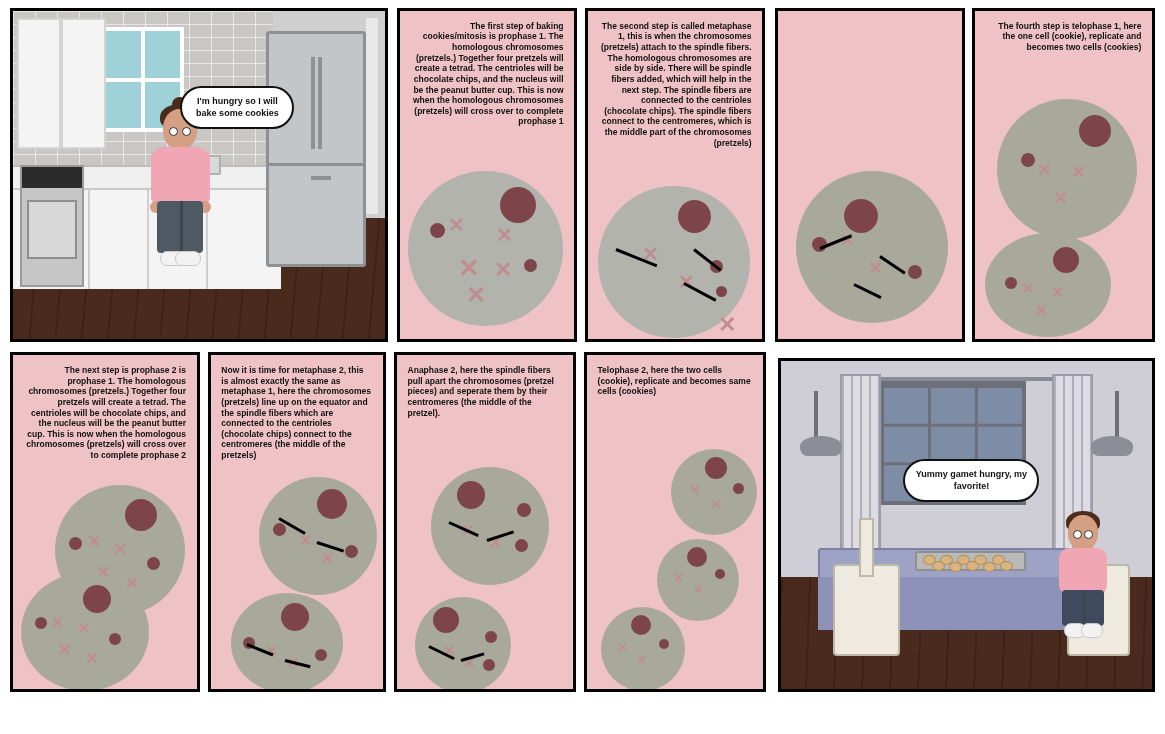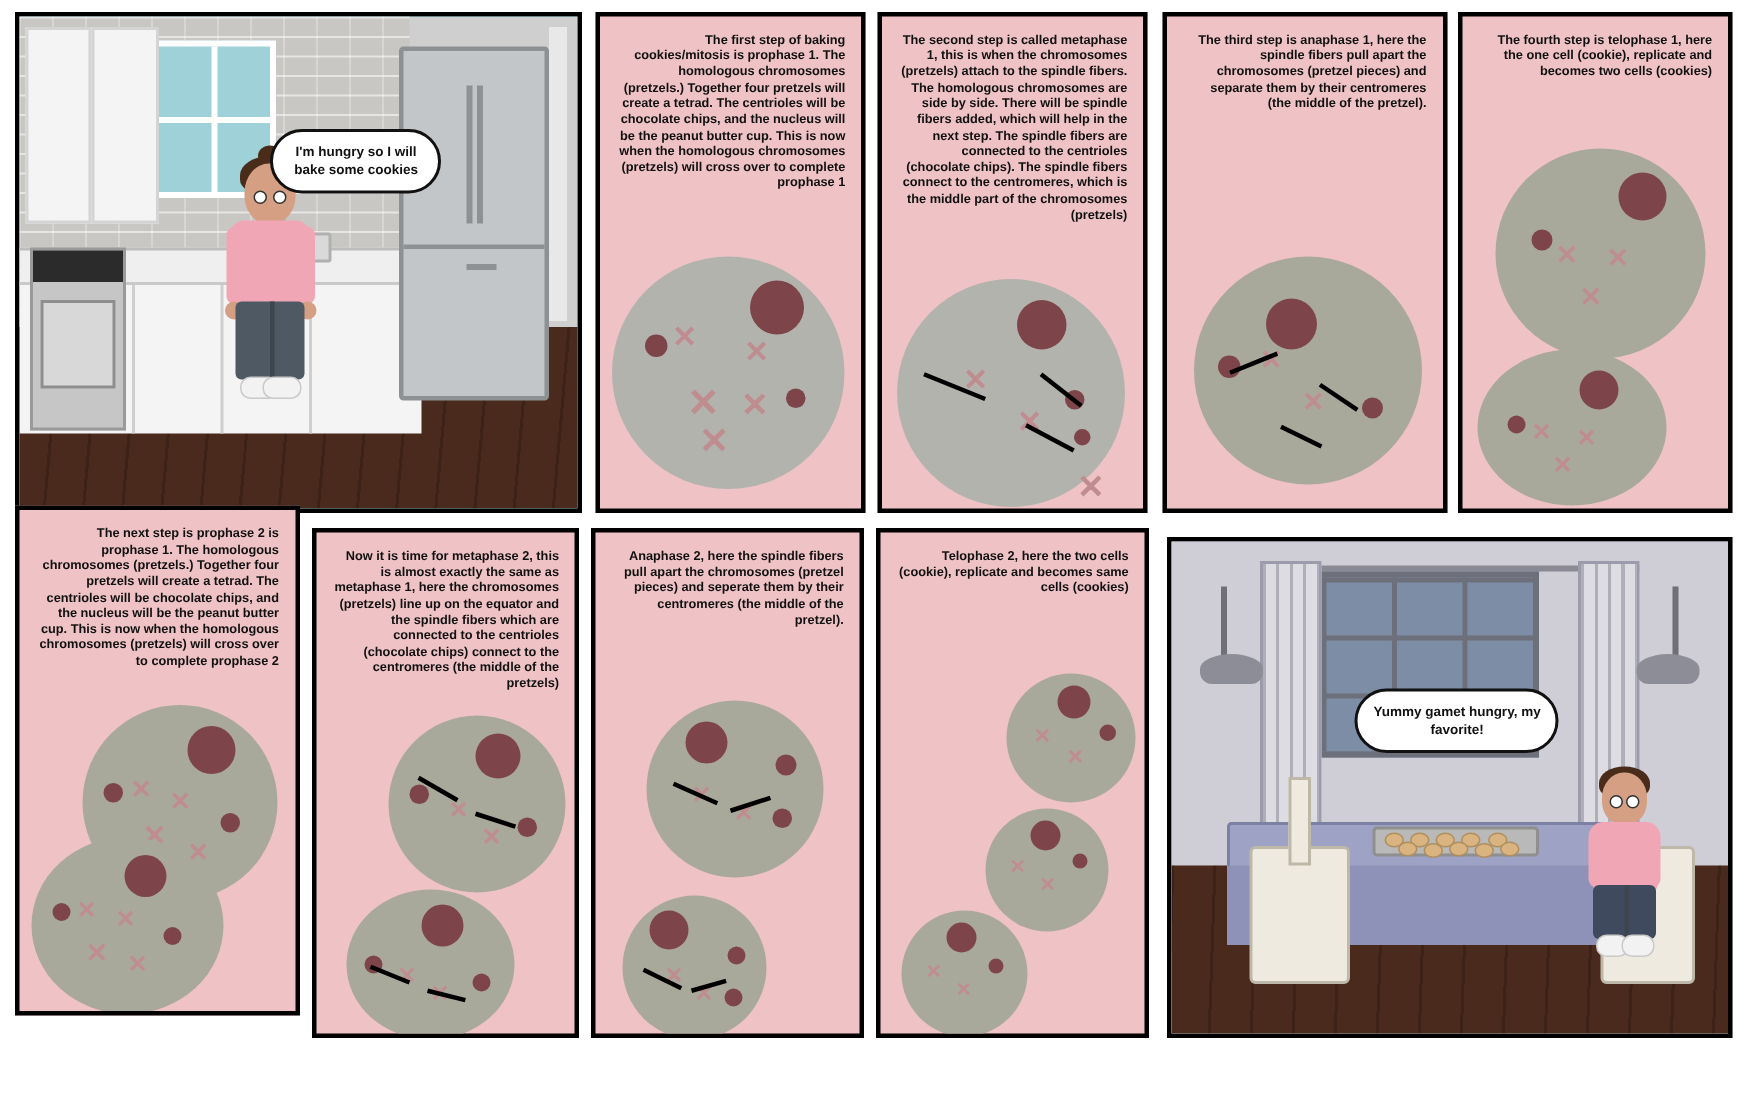--- a/index.html
+++ b/index.html
@@ -33,21 +33,21 @@
     left: 6%;
     right: 6%;
     top: 3%;
     font-size: 8.5px;
     line-height: 1.25;
     color: #111111;
     font-weight: bold;
     text-align: right;
   }
   .caption.center {
-    text-align: right;
+    text-align: left;
   }
   .cell {
     position: absolute;
     border-radius: 50%;
     background: #a9a99b;
   }
   .cell.gray {
     background: #b3b3ae;
   }
   .chrom {
@@ -216,21 +216,20 @@
       <div class="chrom" style="left:44px; top:58px; font-size:20px;">✕</div>
       <div class="chrom" style="left:80px; top:86px; font-size:20px;">✕</div>
       <div class="chrom" style="left:120px; top:128px; font-size:22px;">✕</div>
       <div class="fiber" style="left:18px; top:62px; width:44px; transform:rotate(22deg);"></div>
       <div class="fiber" style="left:96px; top:62px; width:34px; transform:rotate(38deg);"></div>
       <div class="fiber" style="left:86px; top:96px; width:36px; transform:rotate(28deg);"></div>
     </div>
   </div>
 
   <div class="panel pink" style="left:775px; top:8px; width:190px; height:334px;">
-    <div class="caption">The third step is anaphase 1, here the spindle fibers pull apart the chromosomes (pretzel pieces) and separate them by their centromeres (the middle of the pretzel).</div>
     <div class="cell" style="left:18px; top:160px; width:152px; height:152px;">
       <div class="dot" style="left:48px; top:28px; width:34px; height:34px;"></div>
       <div class="dot" style="left:16px; top:66px; width:15px; height:15px;"></div>
       <div class="dot" style="left:112px; top:94px; width:14px; height:14px;"></div>
       <div class="chrom" style="left:44px; top:60px; font-size:18px;">✕</div>
       <div class="chrom" style="left:72px; top:88px; font-size:18px;">✕</div>
       <div class="fiber" style="left:24px; top:76px; width:34px; transform:rotate(-22deg);"></div>
       <div class="fiber" style="left:84px; top:84px; width:30px; transform:rotate(34deg);"></div>
       <div class="fiber" style="left:58px; top:112px; width:30px; transform:rotate(26deg);"></div>
     </div>
@@ -247,21 +246,21 @@
     </div>
     <div class="cell" style="left:10px; top:222px; width:126px; height:104px;">
       <div class="dot" style="left:68px; top:14px; width:26px; height:26px;"></div>
       <div class="dot" style="left:20px; top:44px; width:12px; height:12px;"></div>
       <div class="chrom" style="left:36px; top:48px; font-size:16px;">✕</div>
       <div class="chrom" style="left:66px; top:52px; font-size:16px;">✕</div>
       <div class="chrom" style="left:50px; top:70px; font-size:16px;">✕</div>
     </div>
   </div>
 
-  <div class="panel pink" style="left:10px; top:337px; width:190px; height:340px;">
+  <div class="panel pink" style="left:10px; top:352px; width:190px; height:340px;">
     <div class="caption">The next step is prophase 2 is prophase 1. The homologous chromosomes (pretzels.) Together four pretzels will create a tetrad. The centrioles will be chocolate chips, and the nucleus will be the peanut butter cup. This is now when the homologous chromosomes (pretzels) will cross over to complete prophase 2</div>
     <div class="cell" style="left:42px; top:130px; width:130px; height:130px;">
       <div class="dot" style="left:70px; top:14px; width:32px; height:32px;"></div>
       <div class="dot" style="left:14px; top:52px; width:13px; height:13px;"></div>
       <div class="dot" style="left:92px; top:72px; width:13px; height:13px;"></div>
       <div class="chrom" style="left:32px; top:48px; font-size:17px;">✕</div>
       <div class="chrom" style="left:58px; top:56px; font-size:17px;">✕</div>
       <div class="chrom" style="left:40px; top:78px; font-size:19px;">✕</div>
       <div class="chrom" style="left:70px; top:90px; font-size:17px;">✕</div>
     </div>

